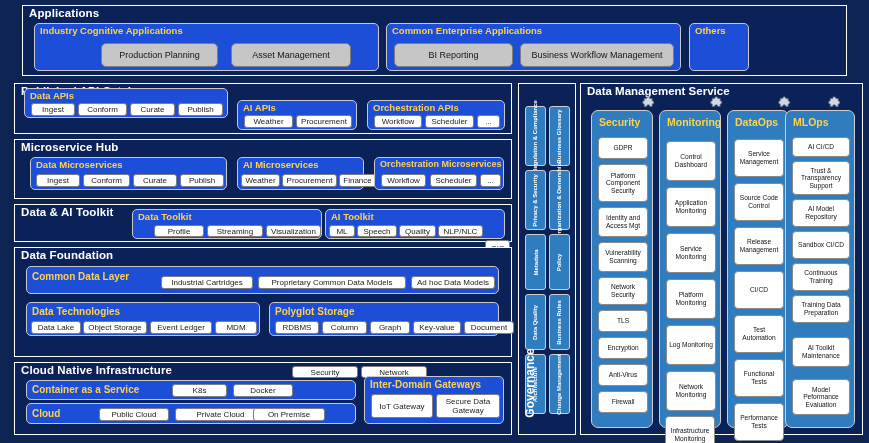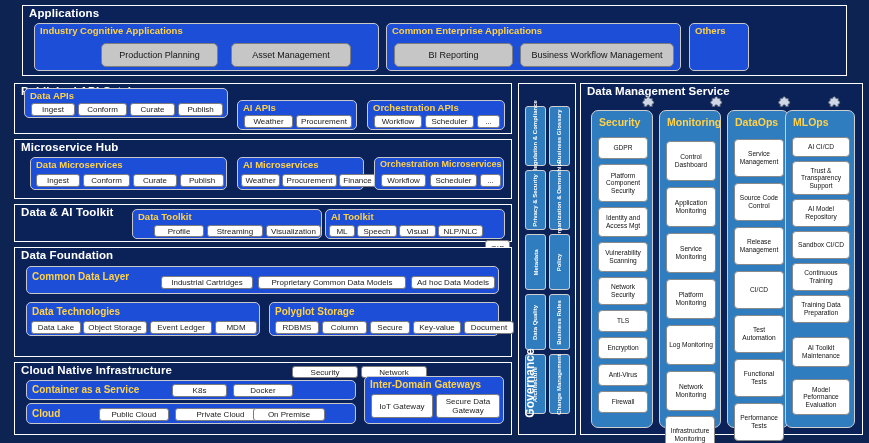--- a/index.html
+++ b/index.html
@@ -170,21 +170,21 @@
       <div class="grp-title">Data Toolkit</div>
       <div class="chip" style="position:absolute;left:21px;top:15px;width:50px;height:12px;">Profile</div>
       <div class="chip" style="position:absolute;left:74px;top:15px;width:56px;height:12px;">Streaming</div>
       <div class="chip" style="position:absolute;left:133px;top:15px;width:55px;height:12px;">Visualization</div>
     </div>
 
     <div class="bluebox" style="position:absolute;left:310px;top:4px;width:180px;height:30px;">
       <div class="grp-title">AI Toolkit</div>
       <div class="chip" style="position:absolute;left:3px;top:15px;width:26px;height:12px;">ML</div>
       <div class="chip" style="position:absolute;left:31px;top:15px;width:40px;height:12px;">Speech</div>
-      <div class="chip" style="position:absolute;left:73px;top:15px;width:37px;height:12px;">Visual</div>
+      <div class="chip" style="position:absolute;left:73px;top:15px;width:37px;height:12px;">Quality</div>
       <div class="chip" style="position:absolute;left:112px;top:15px;width:45px;height:12px;">NLP/NLC</div>
       <div class="chip" style="position:absolute;left:159px;top:30px;width:25px;height:16px;">GIS</div>
     </div>
   </div>
 
   <div class="darkpanel" id="foundation">
     <div class="sect-title">Data Foundation</div>
 
     <div class="bluebox" style="position:absolute;left:11px;top:18px;width:473px;height:28px;">
       <div class="grp-title" style="font-size:10px;padding-top:4px;">Common Data Layer</div>
@@ -198,21 +198,21 @@
       <div class="chip" style="position:absolute;left:4px;top:18px;width:50px;height:13px;">Data Lake</div>
       <div class="chip" style="position:absolute;left:56px;top:18px;width:64px;height:13px;">Object Storage</div>
       <div class="chip" style="position:absolute;left:123px;top:18px;width:62px;height:13px;">Event Ledger</div>
       <div class="chip" style="position:absolute;left:188px;top:18px;width:42px;height:13px;">MDM</div>
     </div>
 
     <div class="bluebox" style="position:absolute;left:254px;top:54px;width:230px;height:34px;">
       <div class="grp-title" style="font-size:10px;padding-top:3px;">Polyglot Storage</div>
       <div class="chip" style="position:absolute;left:5px;top:18px;width:44px;height:13px;">RDBMS</div>
       <div class="chip" style="position:absolute;left:52px;top:18px;width:45px;height:13px;">Column</div>
-      <div class="chip" style="position:absolute;left:100px;top:18px;width:40px;height:13px;">Secure</div>
+      <div class="chip" style="position:absolute;left:100px;top:18px;width:40px;height:13px;">Graph</div>
       <div class="chip" style="position:absolute;left:143px;top:18px;width:48px;height:13px;">Key-value</div>
       <div class="chip" style="position:absolute;left:194px;top:18px;width:50px;height:13px;">Document</div>
     </div>
   </div>
 
   <div class="darkpanel" id="cloudnative">
     <div class="sect-title">Cloud Native Infrastructure</div>
 
     <div class="chip" style="position:absolute;left:277px;top:3px;width:66px;height:12px;">Security</div>
     <div class="chip" style="position:absolute;left:346px;top:3px;width:66px;height:12px;">Network</div>

